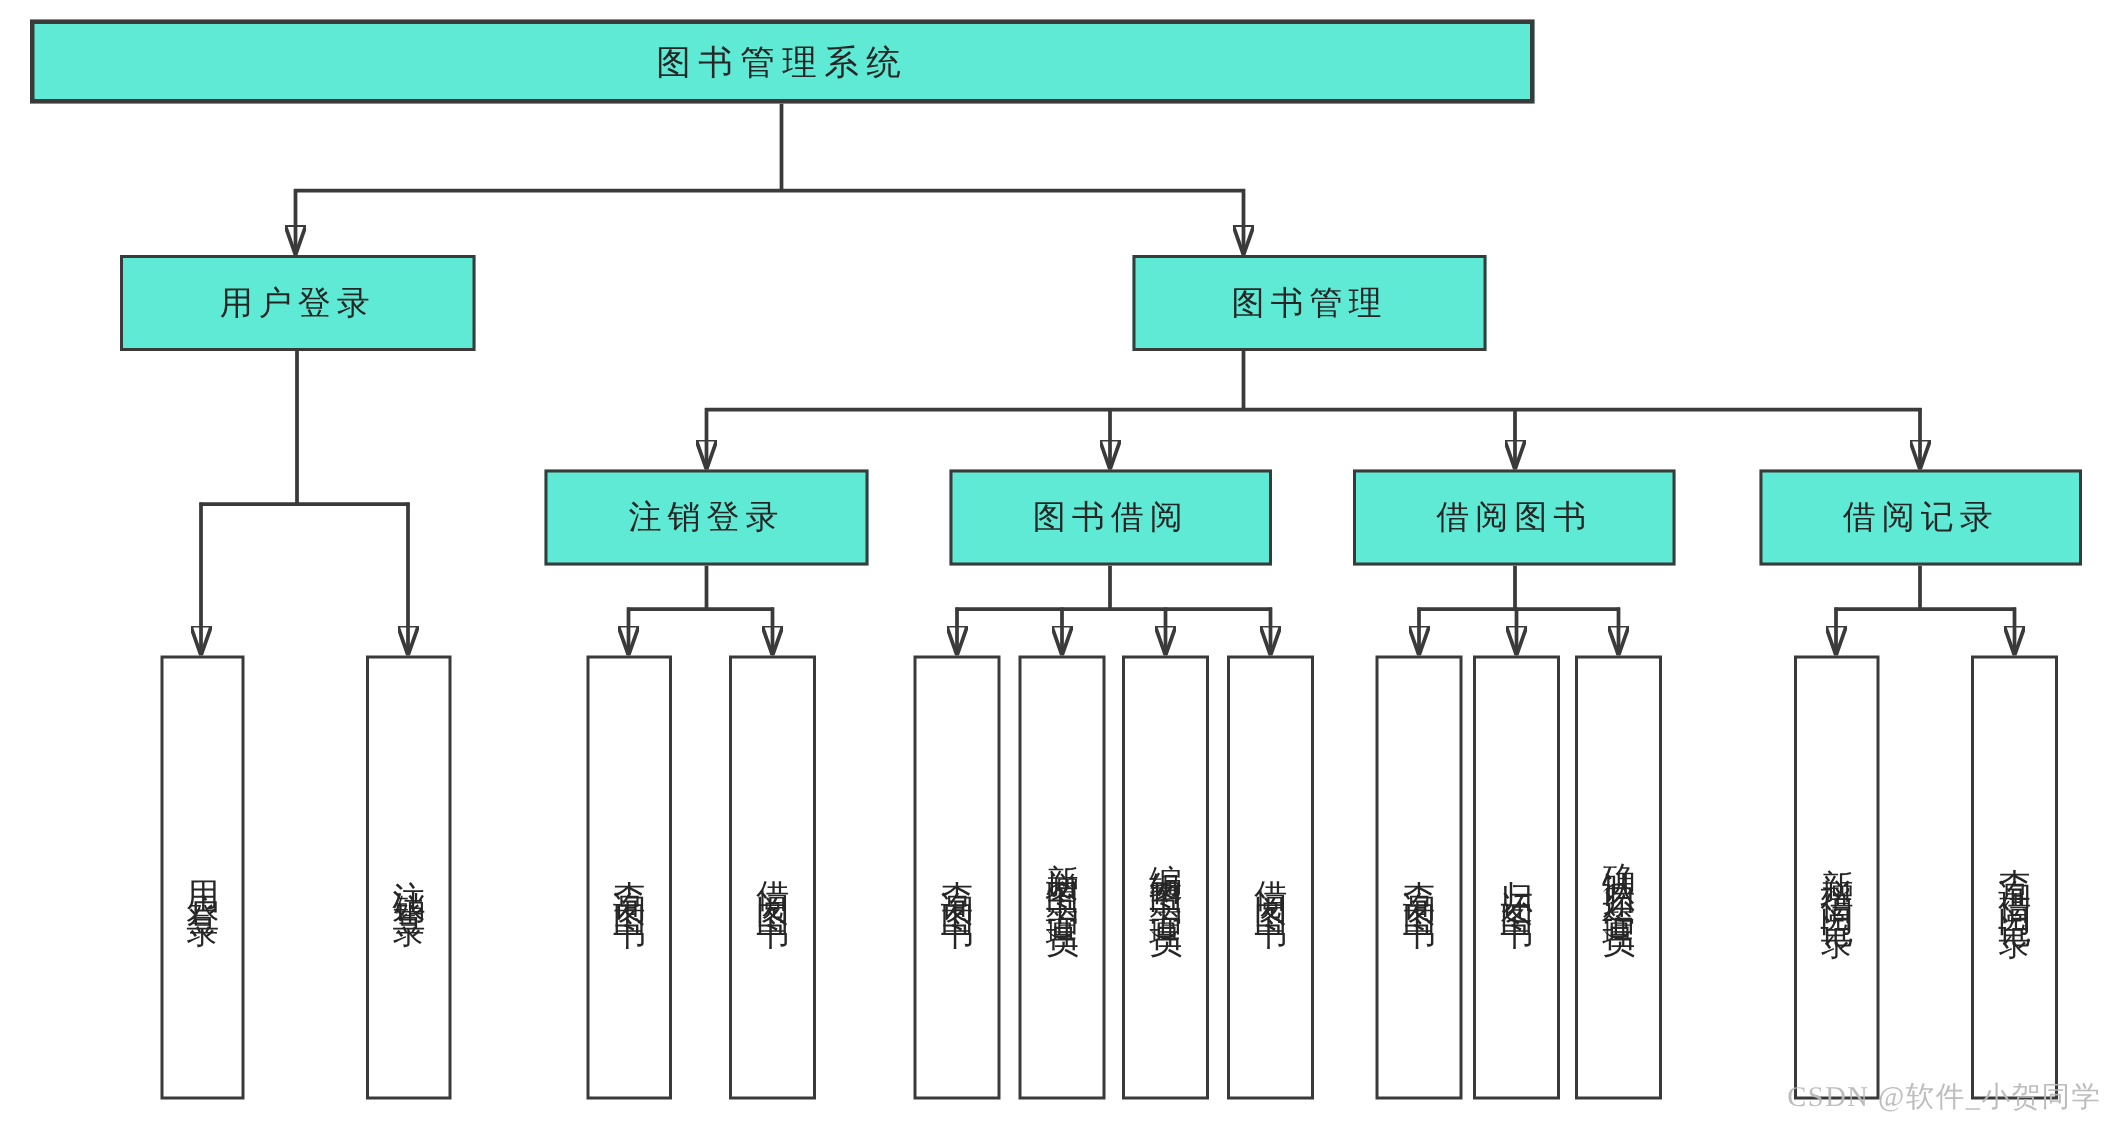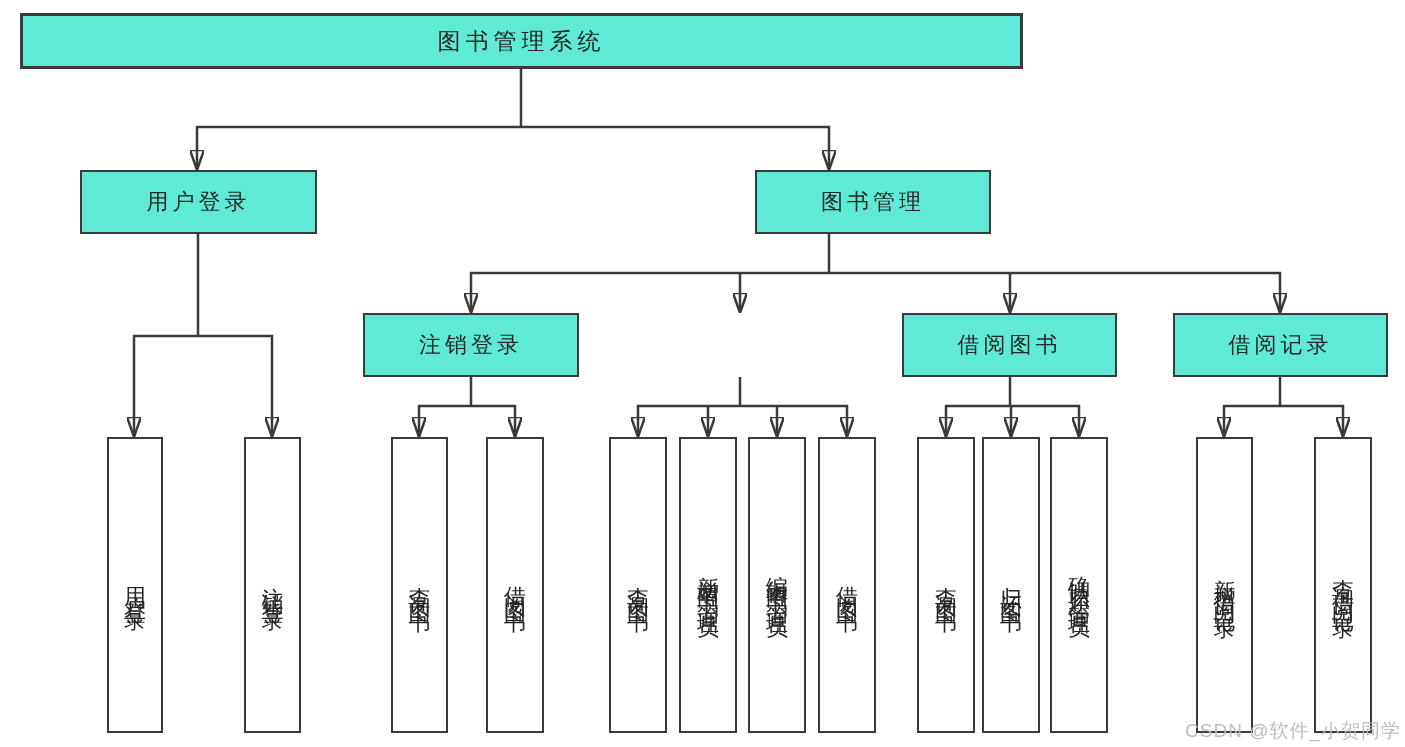--- a/index.html
+++ b/index.html
@@ -29,20 +29,21 @@
   .vnode span{
     writing-mode:vertical-rl;text-orientation:mixed;
     color:#262626;font-size:22px;letter-spacing:8px;
     line-height:1.1;white-space:nowrap;
   }
   .vnode.long span{letter-spacing:6px;}
   #watermark{
     position:absolute;z-index:5;right:4px;bottom:3px;
     color:rgba(185,185,185,0.95);font-size:19px;letter-spacing:1px;
     white-space:nowrap;
+    font-family:Liberation Serif, serif;
   }
 </style>
 </head>
 <body>
 
 <div id="stage">
 
   <svg id="wires" width="1405" height="747" viewBox="0 0 1405 747">
     <defs>
       <marker id="arrow" viewBox="0 0 20 14" refX="19" refY="7" markerWidth="20" markerHeight="14" orient="auto" markerUnits="userSpaceOnUse">
@@ -104,20 +105,21 @@
       <path d="M1343,405 V436" marker-end="url(#arrow)"></path>
     </g>
   </svg>
 
   <div class="hnode root" style="left:20px;top:13px;width:1003px;height:56px;">图书管理系统</div>
 
   <div class="hnode" style="left:80px;top:170px;width:237px;height:64px;">用户登录</div>
   <div class="hnode" style="left:711px;top:170px;width:236px;height:64px;margin-left:44px;">图书管理</div>
 
   <div class="hnode" style="left:363px;top:313px;width:216px;height:64px;">注销登录</div>
+  <div class="hnode" style="left:633px;top:313px;width:215px;height:64px;">图书借阅</div>
   <div class="hnode" style="left:902px;top:313px;width:215px;height:64px;">借阅图书</div>
   <div class="hnode" style="left:1173px;top:313px;width:215px;height:64px;">借阅记录</div>
 
   <div class="vnode" style="left:107px;width:56px;">
     <span>用户登录</span>
   </div>
   <div class="vnode" style="left:244px;width:57px;">
     <span>注销登录</span>
   </div>
 

